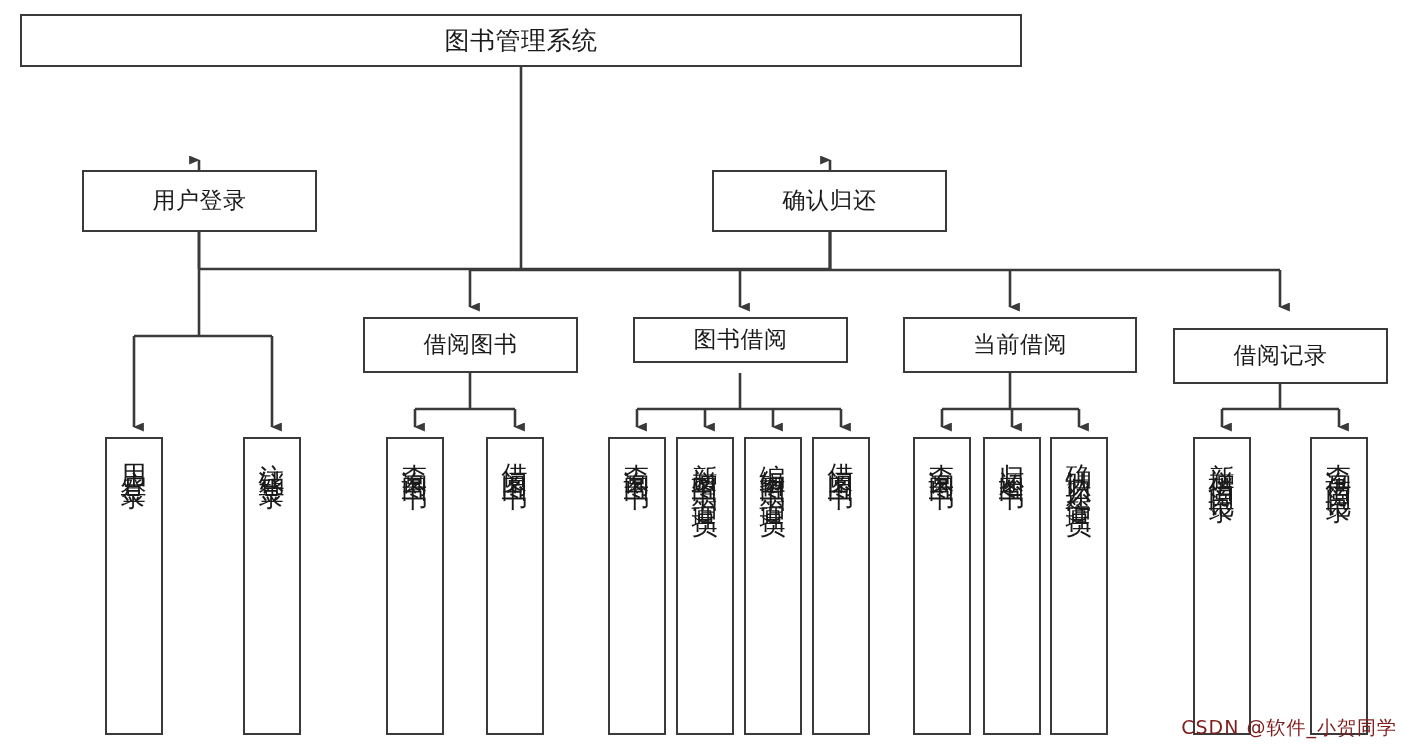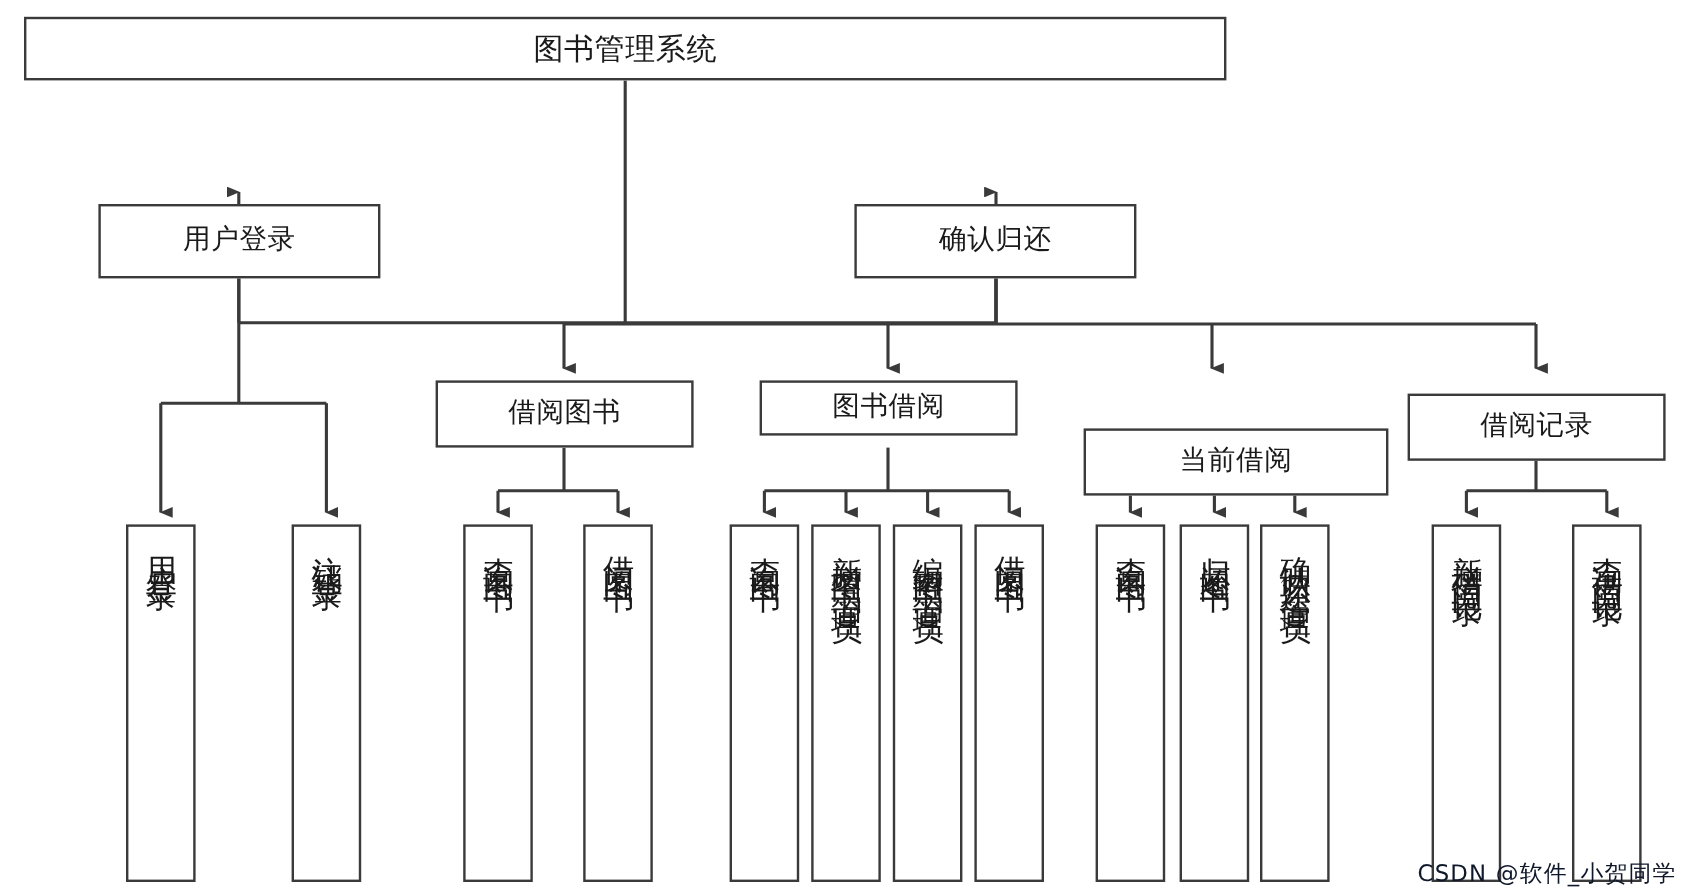--- a/index.html
+++ b/index.html
@@ -38,21 +38,21 @@
     font-size:26px;
     line-height:1;
     letter-spacing:7px;
     white-space:nowrap;
   }
 
   .watermark{
     position:absolute;
     right:8px;bottom:6px;
     font-size:19px;
-    color:#0f172a;
+    color:#7f1d1d;
     letter-spacing:1px;
     white-space:nowrap;
   }
 </style>
 </head>
 <body>
 
 <div id="stage">
 
   <svg class="edges" viewBox="0 0 1405 747" xmlns="http://www.w3.org/2000/svg">
@@ -154,21 +154,21 @@
   <div class="node h-node" style="left:712px;top:170px;width:235px;height:62px;">
     <span class="lbl">确认归还</span>
   </div>
 
   <div class="node h-node" style="left:363px;top:317px;width:215px;height:56px;">
     <span class="lbl">借阅图书</span>
   </div>
   <div class="node h-node" style="left:633px;top:317px;width:215px;height:46px;">
     <span class="lbl">图书借阅</span>
   </div>
-  <div class="node h-node" style="left:903px;top:317px;width:254px;height:56px;margin-top:40px;">
+  <div class="node h-node" style="left:903px;top:317px;width:234px;height:56px;">
     <span class="lbl">当前借阅</span>
   </div>
   <div class="node h-node" style="left:1173px;top:317px;width:215px;height:56px;margin-top:11px;">
     <span class="lbl">借阅记录</span>
   </div>
 
   <div class="node v-node" style="left:105px;top:437px;width:58px;height:298px;">
     <span class="lbl">用户登录</span>
   </div>
   <div class="node v-node" style="left:243px;top:437px;width:58px;height:298px;">

